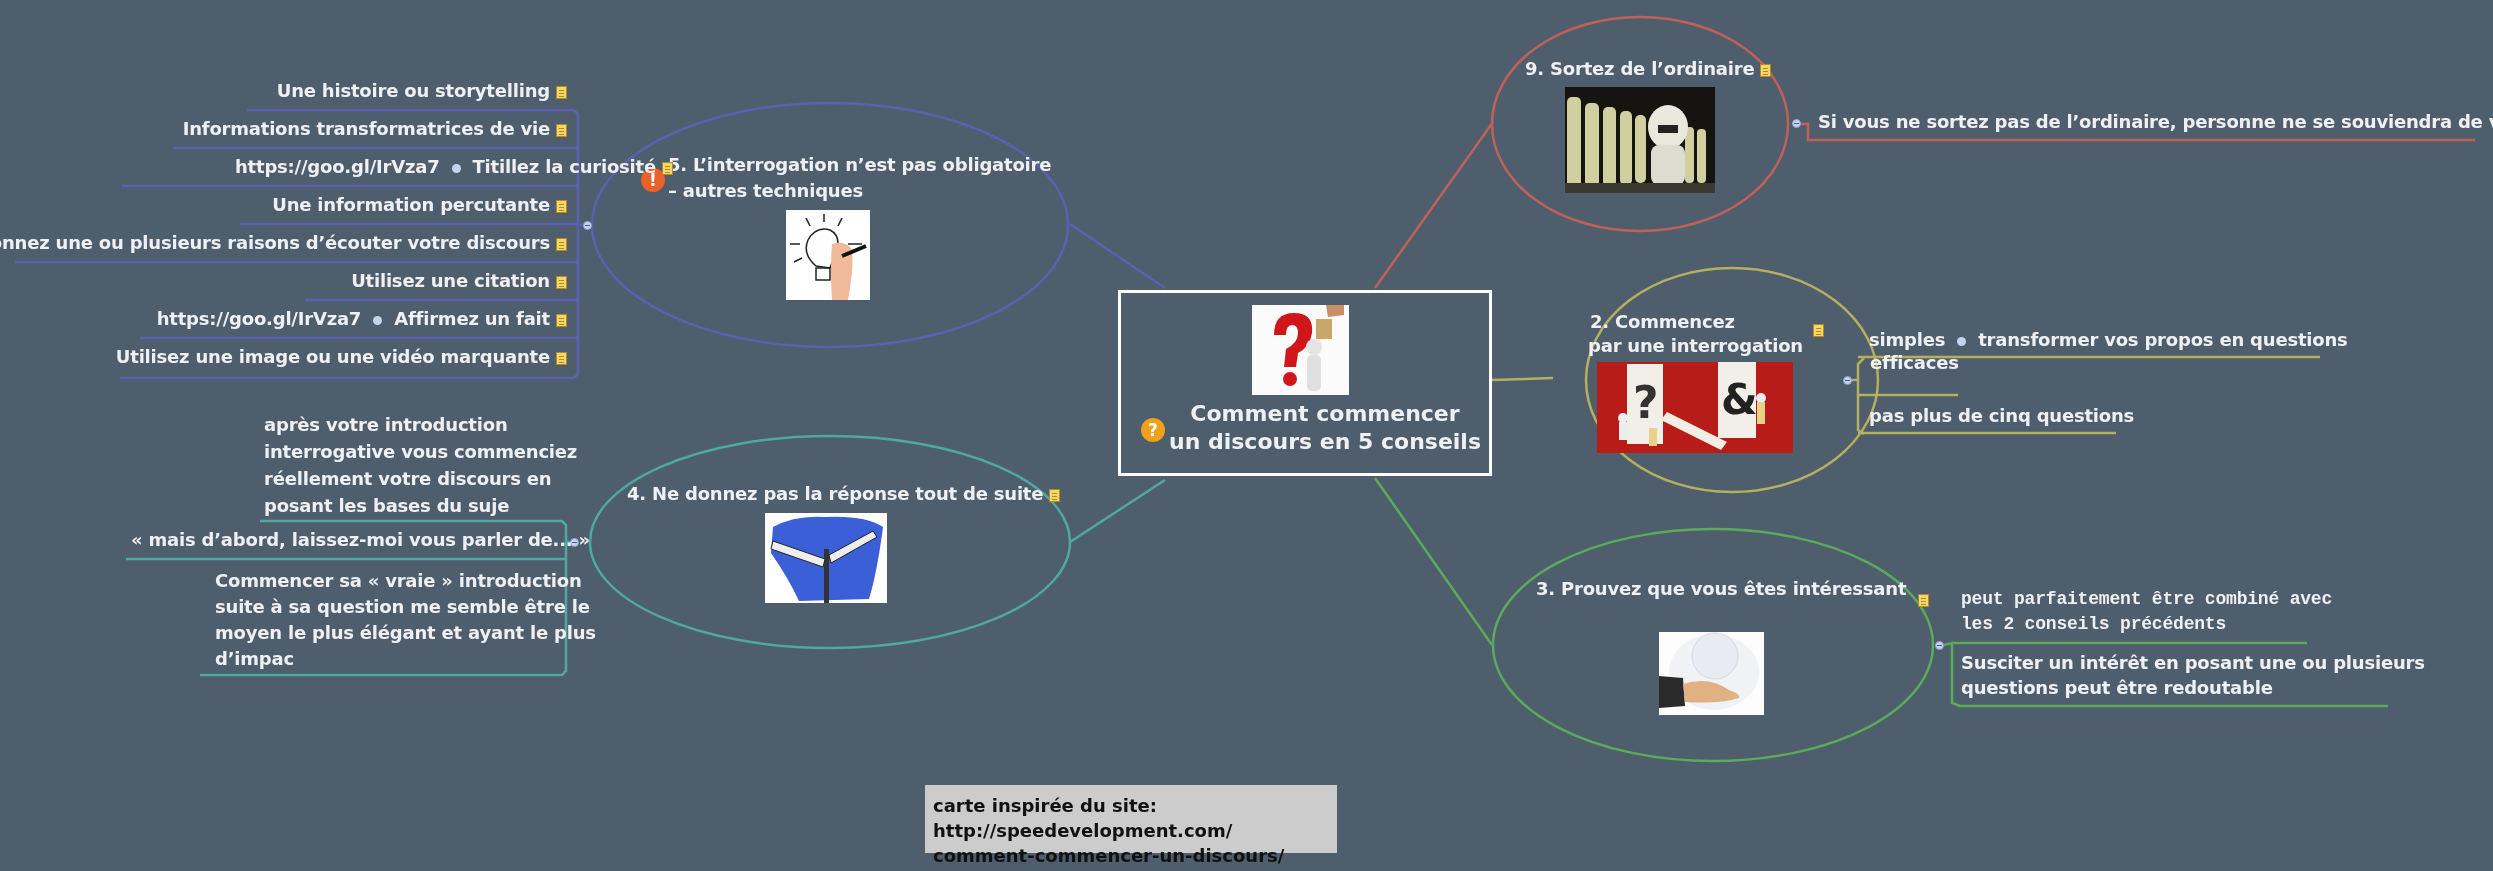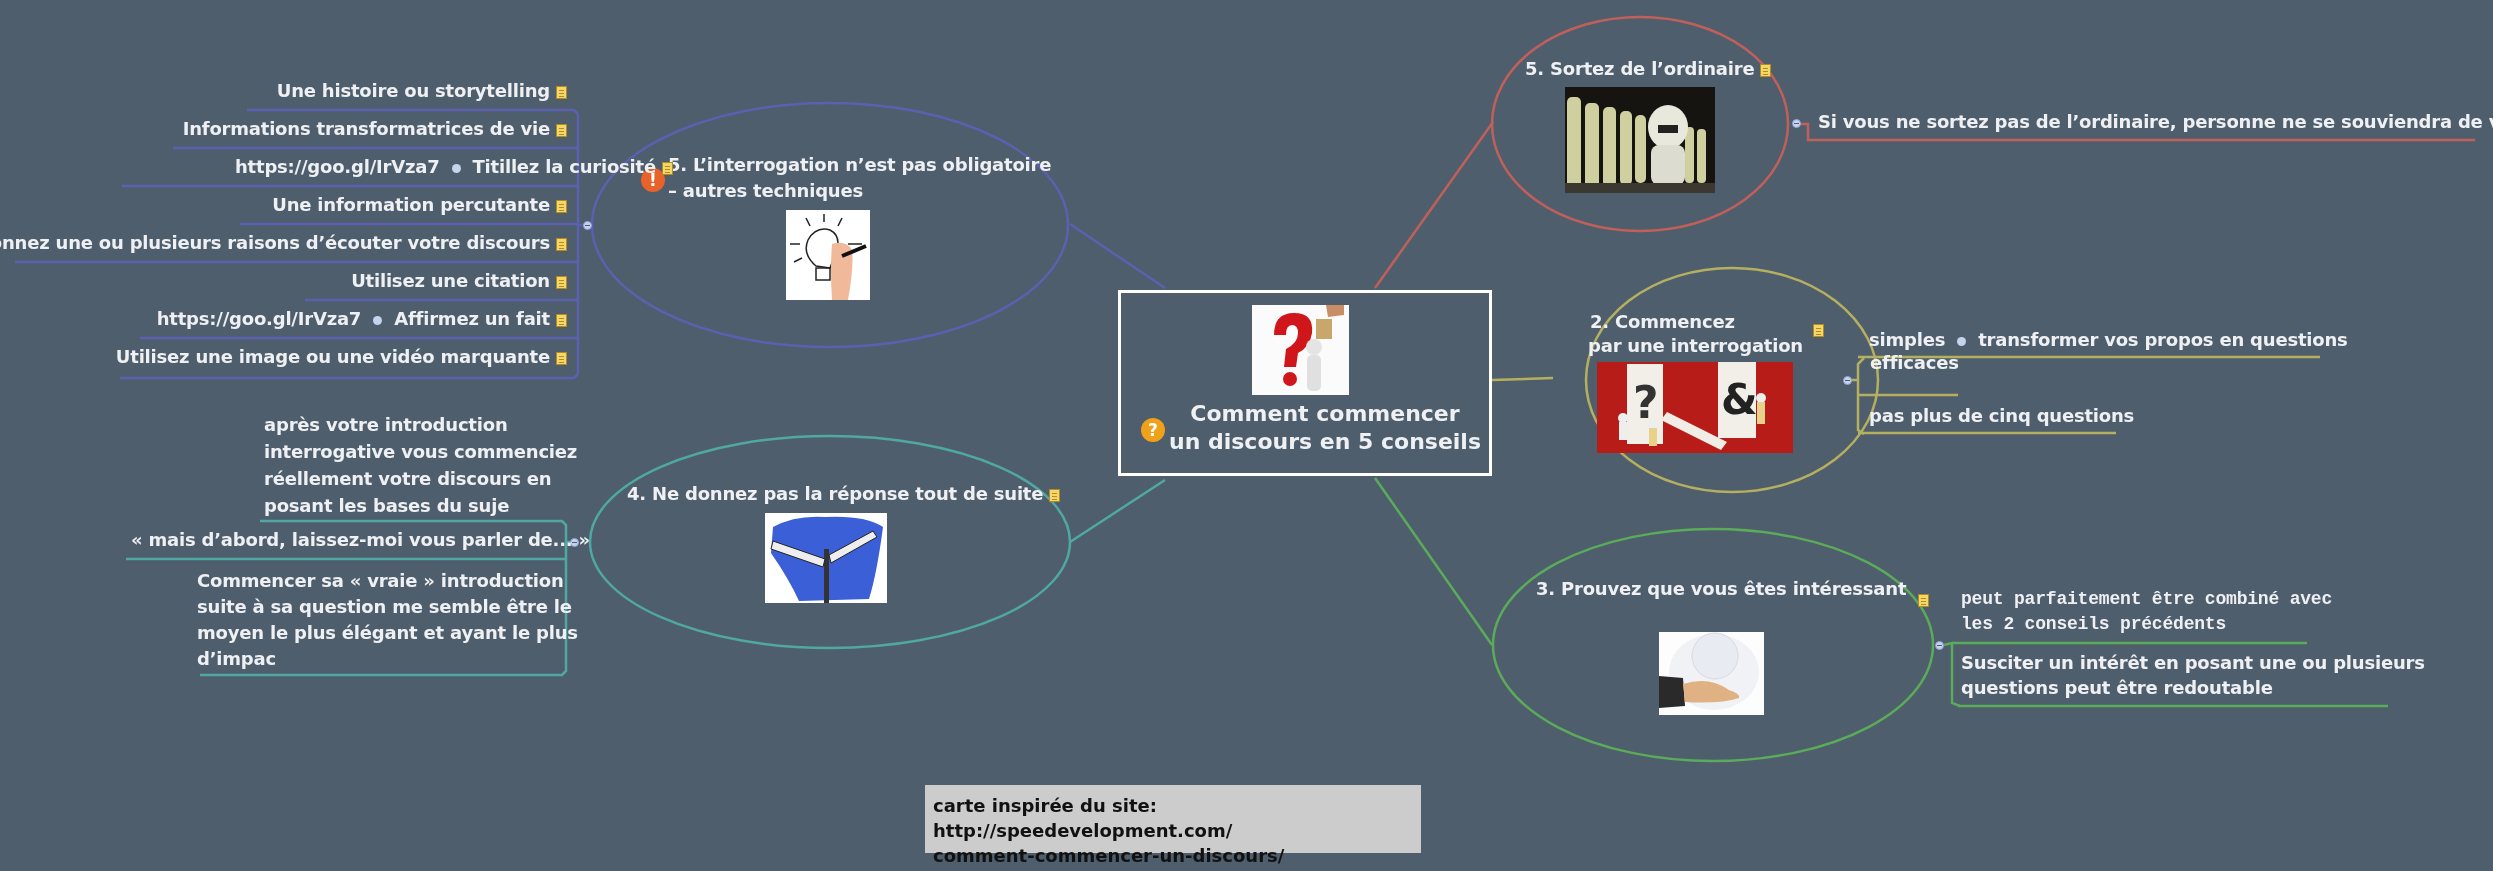--- a/index.html
+++ b/index.html
@@ -15,21 +15,21 @@
   .note { display:inline-block; width:11px; height:13px; background:#f4d76a; border:1px solid #b58a1e; vertical-align:middle; margin-left:6px; position:relative; box-sizing:border-box; }
   .note::before { content:""; position:absolute; left:2px; right:2px; top:3px; height:1px; background:#b58a1e; box-shadow:0 3px 0 #b58a1e, 0 6px 0 #b58a1e; }
   .collapse { position:absolute; width:9px; height:9px; border-radius:50%; background:#c7d3ee; border:1px solid #8da2d6; box-sizing:border-box; }
   .collapse::after { content:""; position:absolute; left:1px; right:1px; top:3px; height:1px; background:#4f5e6c; }
   .dot { display:inline-block; width:9px; height:9px; border-radius:50%; background:#c7d3ee; vertical-align:middle; margin:0 12px; }
   .img { position:absolute; background:#fff; overflow:hidden; }
   .central { position:absolute; left:1118px; top:290px; width:374px; height:186px; border:3px solid #fff; box-sizing:border-box; }
   .central-title { position:absolute; left:1165px; top:400px; width:320px; text-align:center; font-size:22px; font-weight:bold; line-height:28px; color:#eef0f3; }
   .badge-q { position:absolute; left:1141px; top:418px; width:24px; height:24px; border-radius:50%; background:#f0a11a; color:#fff; font-size:17px; font-weight:bold; text-align:center; line-height:24px; }
   .badge-ex { position:absolute; left:641px; top:168px; width:24px; height:24px; border-radius:50%; background:#e8622a; color:#fff; font-size:17px; font-weight:bold; text-align:center; line-height:24px; }
-  .footer { position:absolute; left:925px; top:785px; width:496px; height:68px; background:#cccccc; color:#111; font-size:18px; font-weight:bold; padding:8px 8px; box-sizing:border-box; line-height:25px; }
+  .footer { position:absolute; left:925px; top:785px; width:412px; height:68px; background:#cccccc; color:#111; font-size:18px; font-weight:bold; padding:8px 8px; box-sizing:border-box; line-height:25px; }
 </style>
 </head>
 <body>
 
 <svg class="links">
 
   <line x1="1375" y1="288" x2="1493" y2="122" stroke="#c0605a" stroke-width="2.5"></line>
   <line x1="1492" y1="380" x2="1553" y2="378" stroke="#b5b060" stroke-width="2.5"></line>
   <line x1="1375" y1="478" x2="1492" y2="645" stroke="#5aab5a" stroke-width="2.5"></line>
   <line x1="1165" y1="480" x2="1070" y2="542" stroke="#4fa8a2" stroke-width="2.5"></line>
@@ -79,21 +79,21 @@
     <path d="M74,0 L92,0 L92,10 L76,12 Z" fill="#c98e65"></path>
   </svg>
 </div>
 <div class="badge-q">?</div>
 <div class="central-title">
   <div>Comment commencer</div>
   <div>un discours en  5 conseils</div>
 </div>
 
 <div class="t" style="left:1525px;top:58px;">
-  <span>5. Sortez de l’ordinaire</span><span class="note"></span>
+  <span>9. Sortez de l’ordinaire</span><span class="note"></span>
 </div>
 <div class="img" style="left:1565px;top:87px;width:150px;height:106px;background:#141310;">
   <svg width="150" height="106" viewBox="0 0 150 106">
     <rect width="150" height="106" fill="#151410"></rect>
     <g fill="#cfcfa0">
       <rect x="2" y="10" width="14" height="92" rx="5"></rect>
       <rect x="20" y="16" width="14" height="86" rx="5"></rect>
       <rect x="38" y="20" width="13" height="80" rx="5"></rect>
       <rect x="55" y="24" width="12" height="74" rx="5"></rect>
       <rect x="70" y="28" width="11" height="68" rx="5"></rect>
@@ -171,21 +171,21 @@
   </svg>
 </div>
 <div class="collapse" style="left:570px;top:538px;"></div>
 <div class="t" style="left:264px;top:411px;line-height:27px;">
   <div>après votre introduction</div>
   <div>interrogative vous commenciez</div>
   <div>réellement votre discours en</div>
   <div>posant les bases du suje</div>
 </div>
 <div class="t" style="left:131px;top:529px;">« mais d’abord, laissez-moi vous parler de... »</div>
-<div class="t" style="left:197px;top:568px;line-height:26px;">
+<div class="t" style="left:215px;top:568px;line-height:26px;">
   <div>Commencer sa « vraie » introduction</div>
   <div>suite à sa question me semble être le</div>
   <div>moyen le plus élégant et ayant le plus</div>
   <div>d’impac</div>
 </div>
 
 <div class="badge-ex">!</div>
 <div class="t" style="left:668px;top:152px;line-height:26px;">
   <div>5. L’interrogation n’est pas obligatoire</div>
   <div>–  autres techniques</div>

